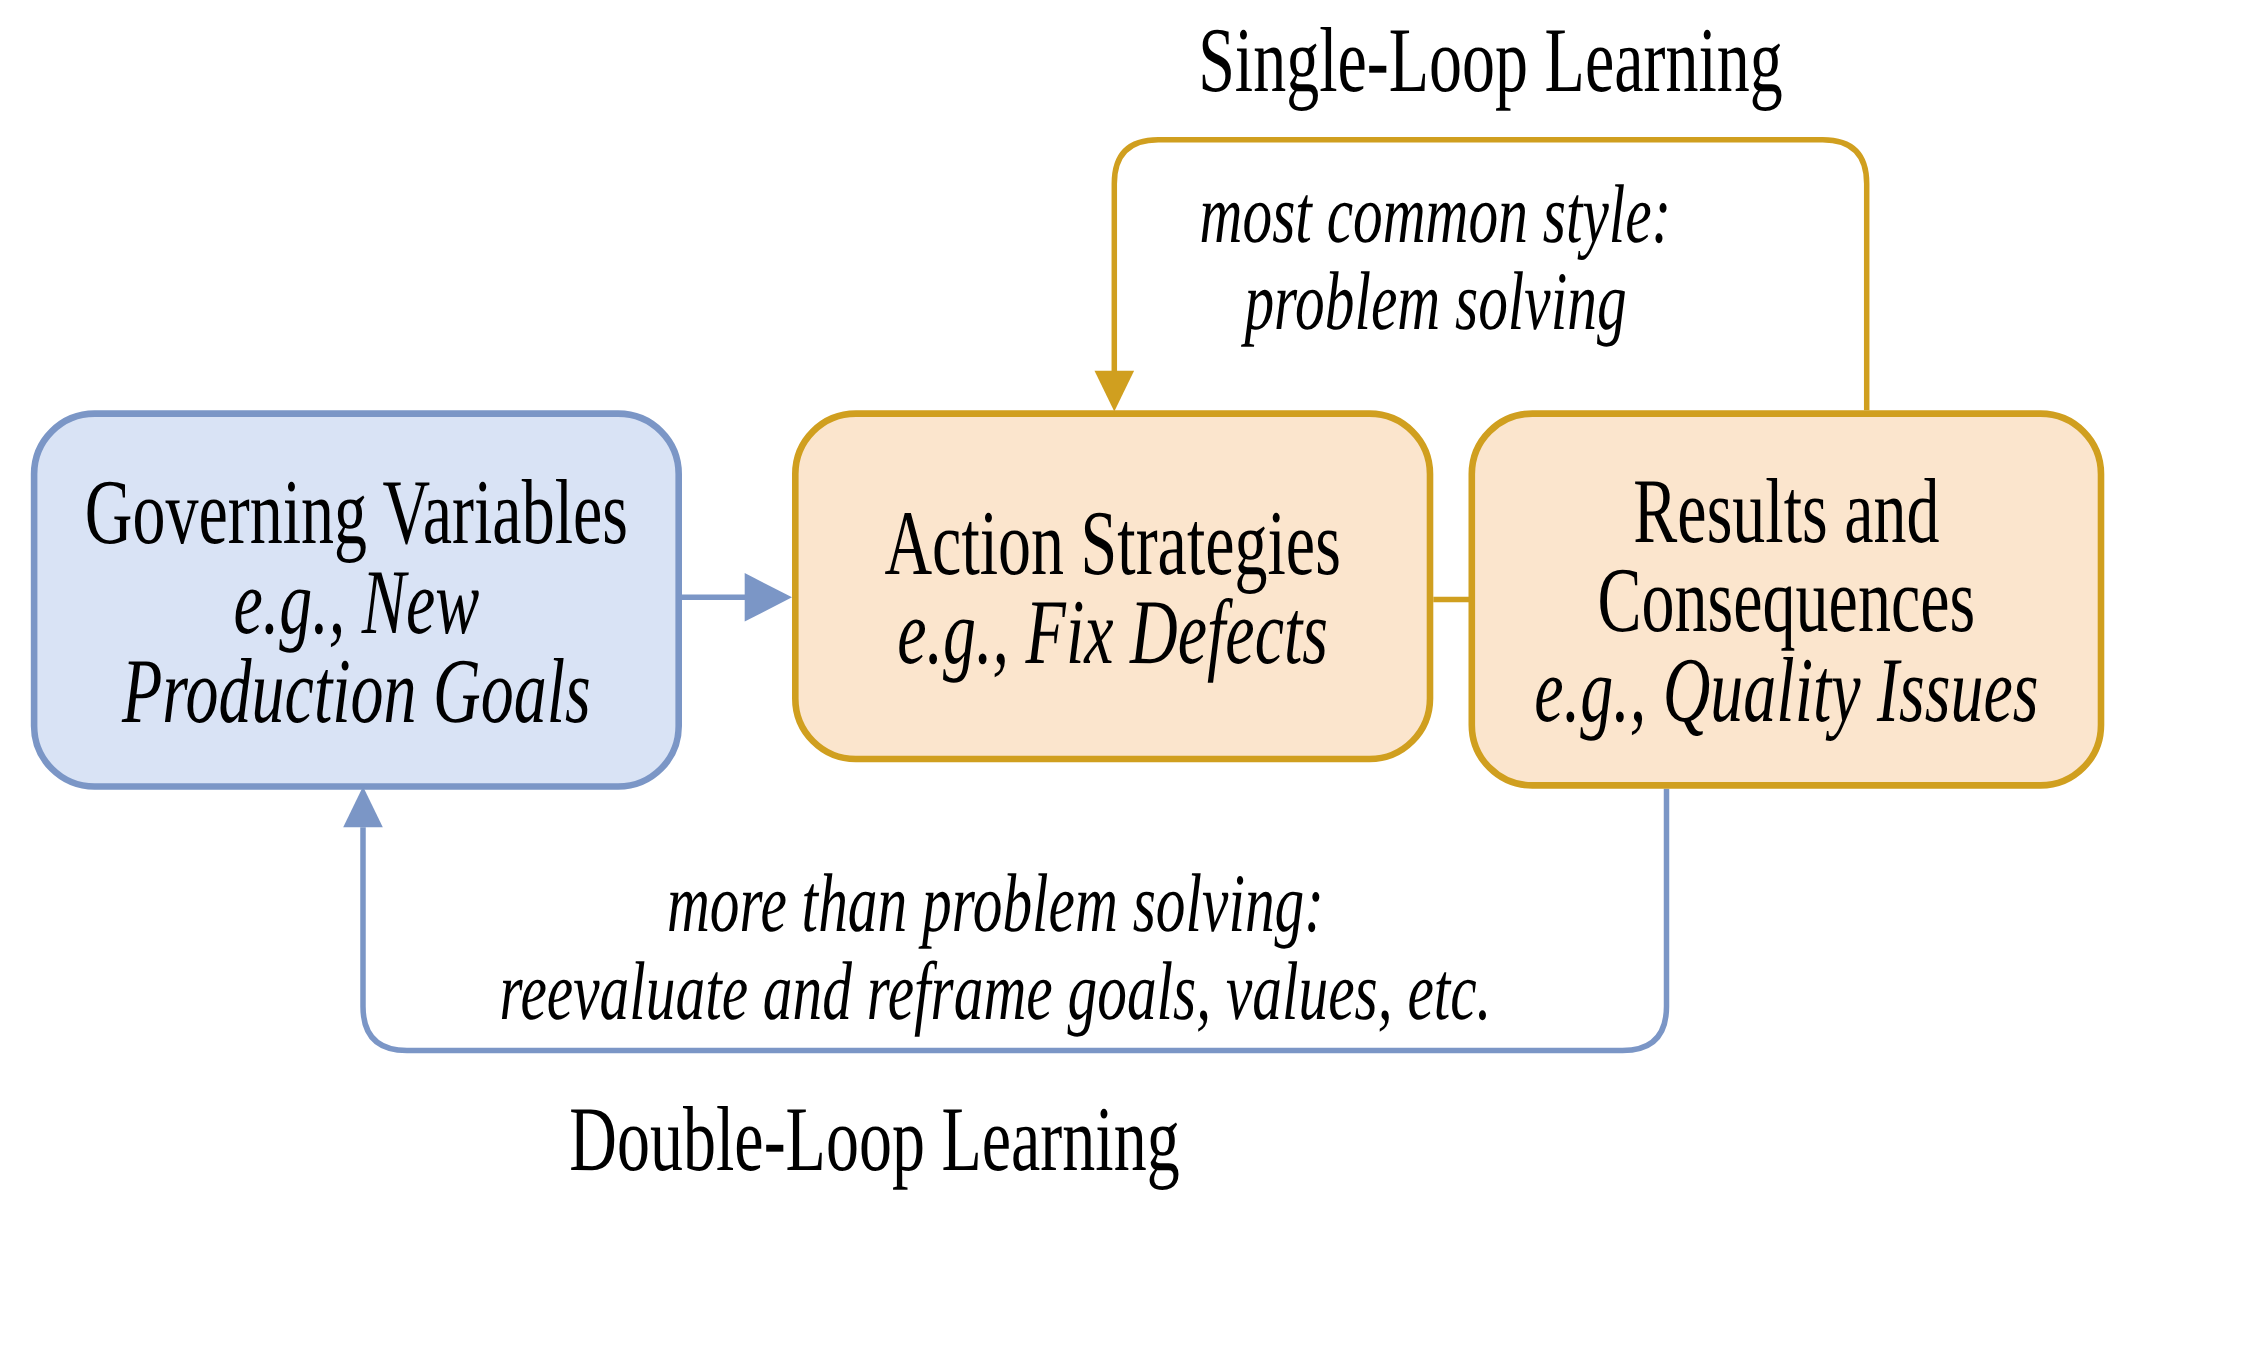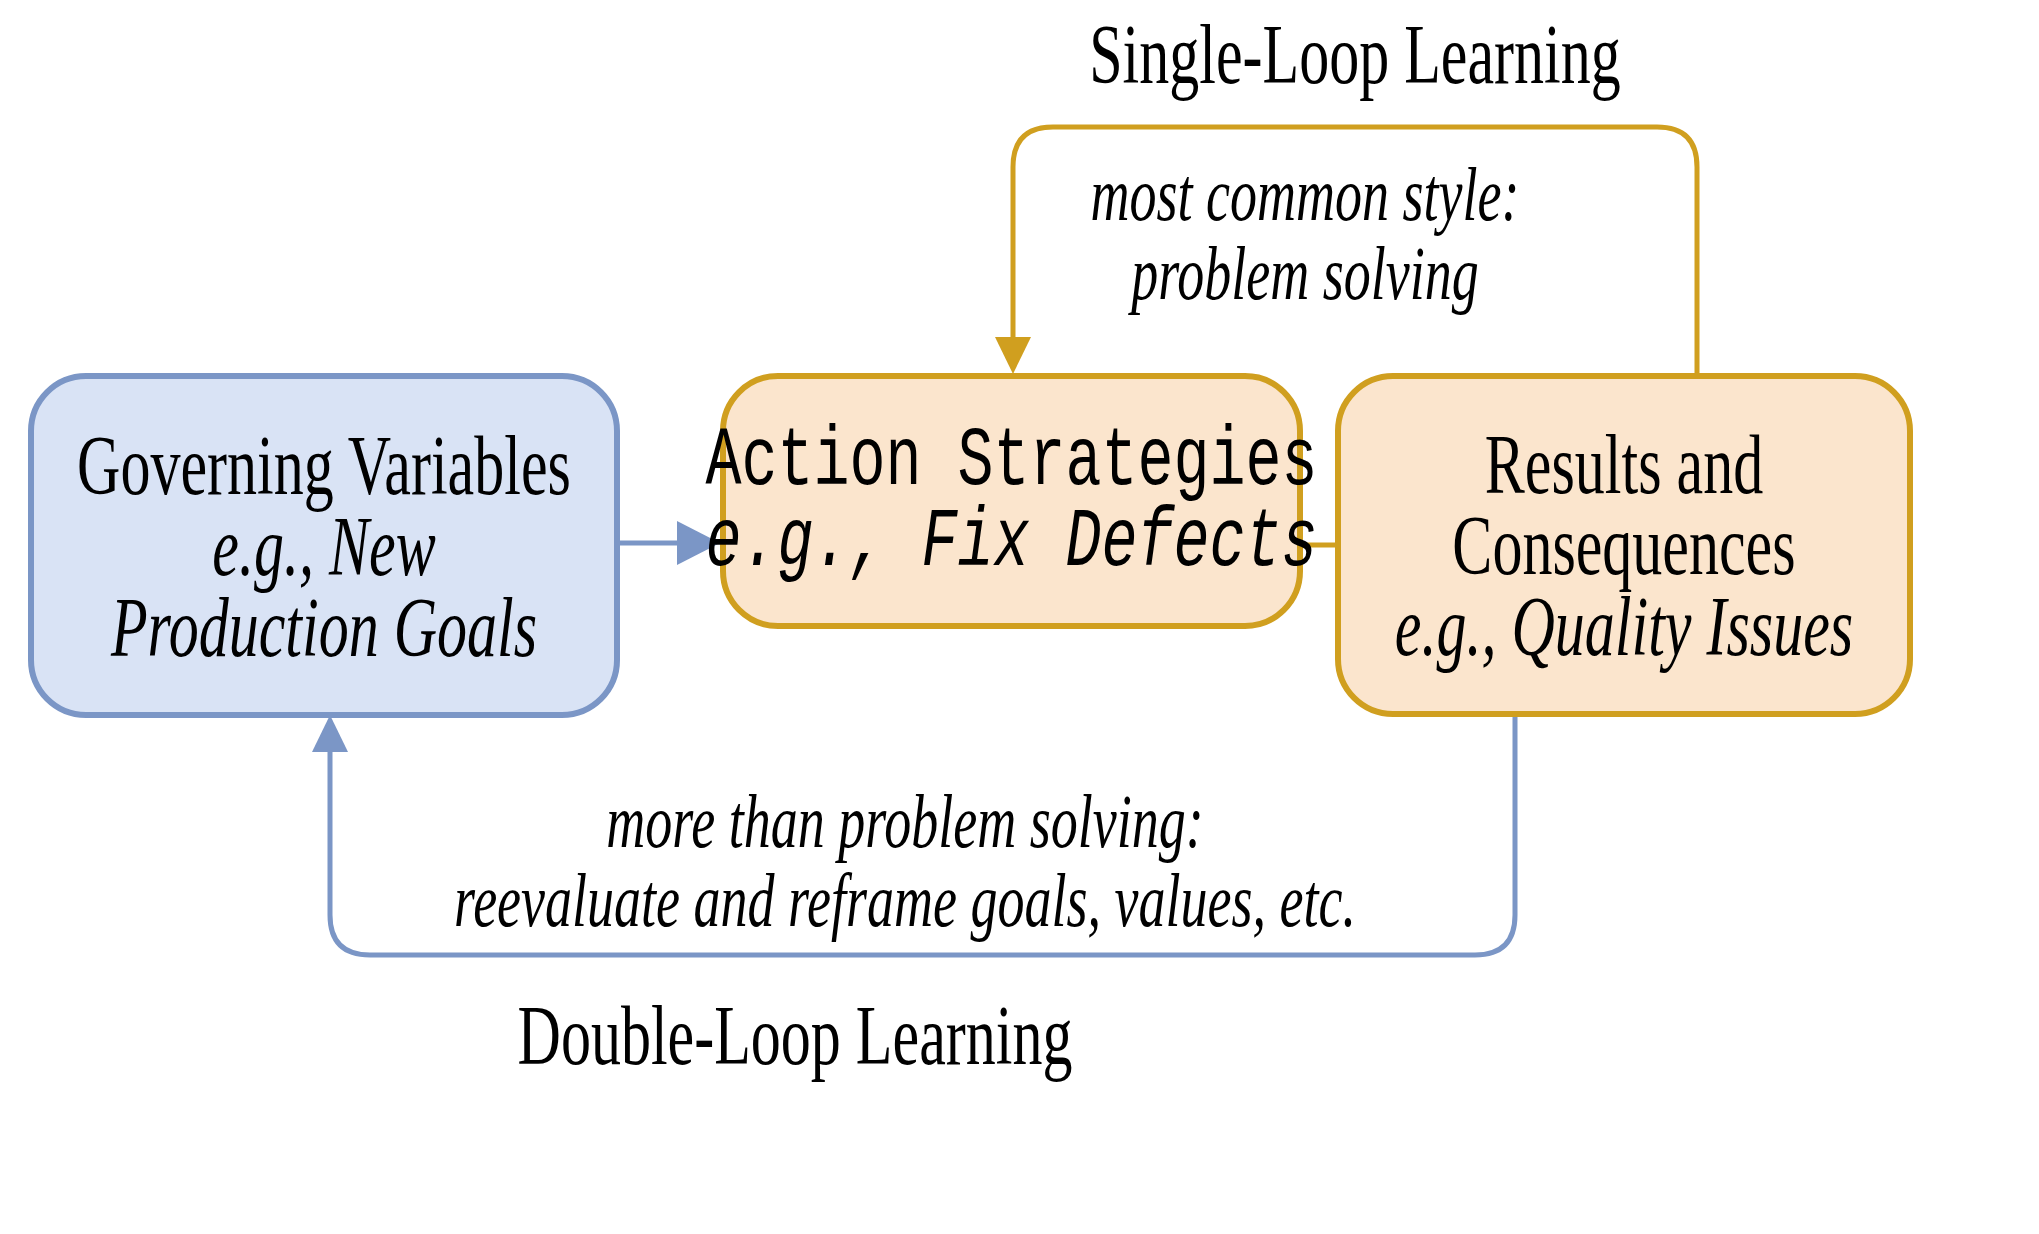--- a/index.html
+++ b/index.html
@@ -18,21 +18,21 @@
     border-radius:58px;
     display:flex;flex-direction:column;align-items:center;justify-content:center;
     text-align:center;
     padding-top:2px;
   }
   .node .txt{transform:scaleY(1.4);transform-origin:center;}
   .node .line{font-size:60px;line-height:58px;white-space:nowrap;}
   .node.blue{background:var(--blue-fill);border:6px solid var(--blue-stroke);}
   .node.orange{background:var(--orange-fill);border:6px solid var(--gold-stroke);}
   .gov{left:28px;top:373px;width:592px;height:345px;}
-  .act{left:720px;top:373px;width:583px;height:256px;font-family:Liberation Mono, monospace;}
+  .act{left:720px;top:373px;width:583px;height:320px;}
   .res{left:1335px;top:373px;width:578px;height:344px;}
   .flabel{
     position:absolute;
     text-align:center;
     transform:translate(-50%,-50%) scaleY(1.4);
     white-space:nowrap;
   }
   .loop-title{font-size:60px;line-height:60px;}
   .loop-caption{font-size:54px;line-height:57px;font-style:italic;}
   .ital{font-style:italic;}

